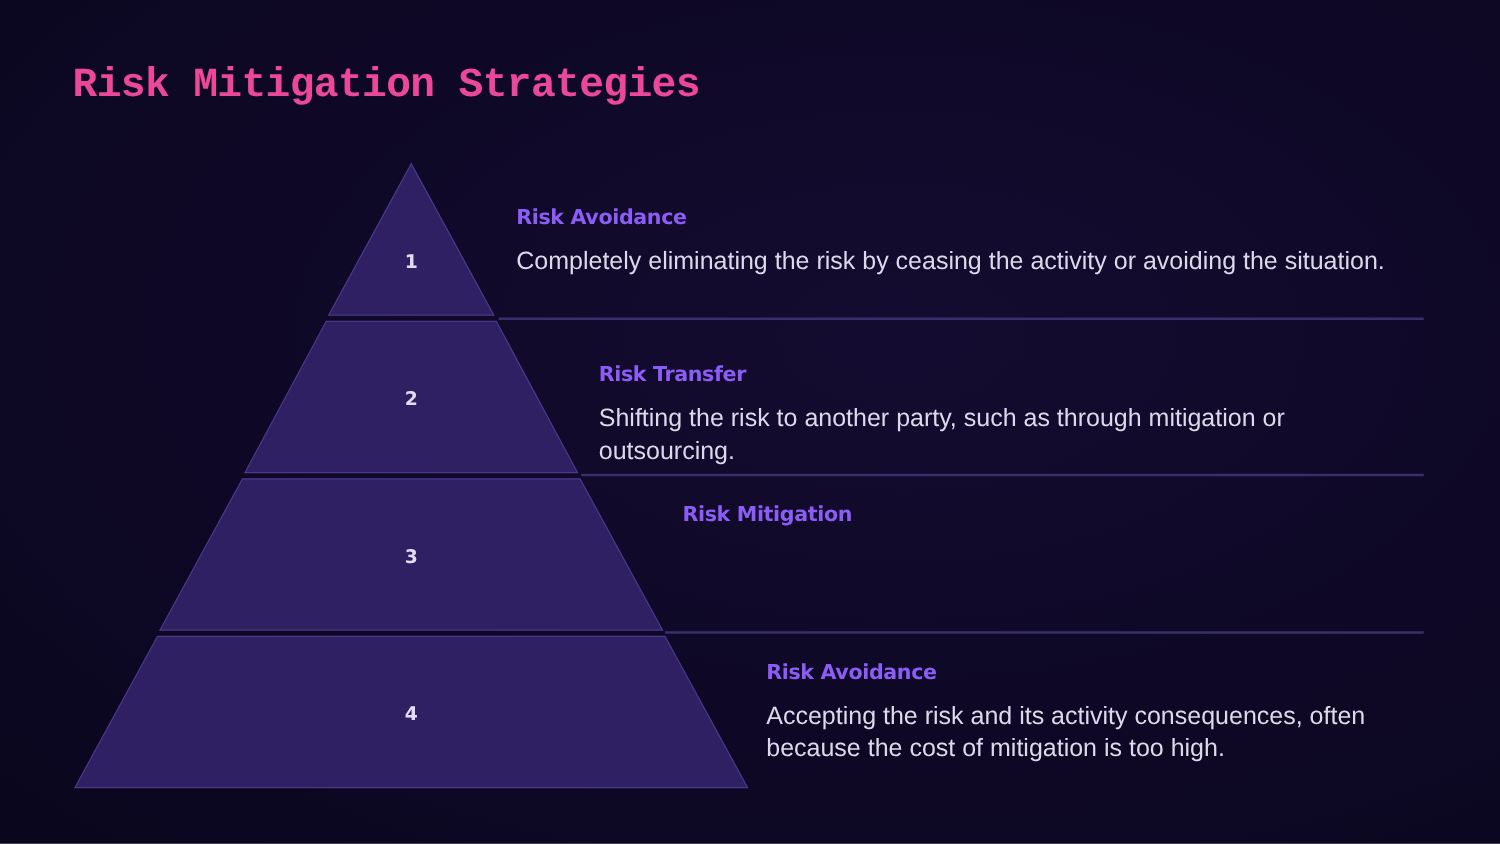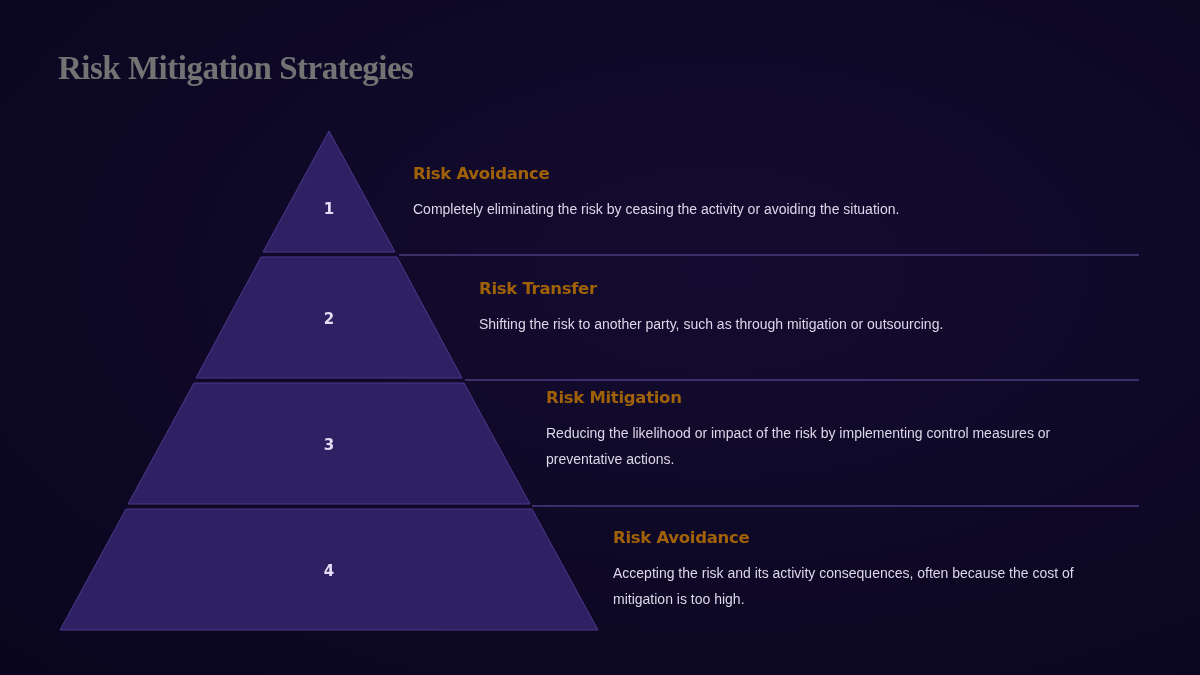--- a/index.html
+++ b/index.html
@@ -12,25 +12,25 @@
       overflow: hidden;
       background: radial-gradient(ellipse at 60% 40%, #140c30 0%, #0e0826 55%, #0a061d 100%);
       position: relative;
       font-family: "Liberation Sans", sans-serif;
     }
     .title {
       position: absolute;
       left: 58px;
       top: 50px;
       margin: 0;
-      font-family: Liberation Serif, serif;
+      font-family: Liberation Mono, monospace;
       font-weight: bold;
       font-size: 33px;
       letter-spacing: -0.5px;
-      color: #737373;
+      color: #ec4899;
       white-space: nowrap;
     }
     svg.pyramid {
       position: absolute;
       left: 0;
       top: 0;
       width: 1200px;
       height: 675px;
     }
     .seg-label {
@@ -43,28 +43,28 @@
       font-size: 15px;
       color: #e4dcf4;
     }
     .item {
       position: absolute;
     }
     .item-title {
       font-family: "DejaVu Sans", sans-serif;
       font-weight: bold;
       font-size: 16.5px;
-      color: #a16207;
+      color: #8b5cf6;
       letter-spacing: -0.3px;
       margin: 0 0 13px 0;
       white-space: nowrap;
     }
     .item-desc {
       font-family: "Liberation Sans", sans-serif;
-      font-size: 14px;
+      font-size: 20px;
       line-height: 26px;
       color: #ddd8ea;
       margin: 0;
     }
     .divider {
       position: absolute;
       height: 2px;
       background: #3a2f6b;
     }
   </style>
@@ -87,26 +87,25 @@
 
 <div class="divider" style="left:399px; top:254px; width:740px;"></div>
 <div class="divider" style="left:465px; top:379px; width:674px;"></div>
 <div class="divider" style="left:532px; top:505px; width:607px;"></div>
 
 <div class="item" style="left:413px; top:164px; width:700px;">
   <h3 class="item-title">Risk Avoidance</h3>
   <p class="item-desc">Completely eliminating the risk by ceasing the activity or avoiding the situation.</p>
 </div>
 
-<div class="item" style="left:479px; top:279px; width:640px;">
+<div class="item" style="left:479px; top:290px; width:640px;">
   <h3 class="item-title">Risk Transfer</h3>
   <p class="item-desc">Shifting the risk to another party, such as through mitigation or outsourcing.</p>
 </div>
 
-<div class="item" style="left:546px; top:388px; width:575px;">
+<div class="item" style="left:546px; top:402px; width:575px;">
   <h3 class="item-title">Risk Mitigation</h3>
-  <p class="item-desc">Reducing the likelihood or impact of the risk by implementing control measures or preventative actions.</p>
 </div>
 
 <div class="item" style="left:613px; top:528px; width:520px;">
   <h3 class="item-title">Risk Avoidance</h3>
   <p class="item-desc">Accepting the risk and its activity consequences, often because the cost of mitigation is too high.</p>
 </div>
 
 </body></html>

